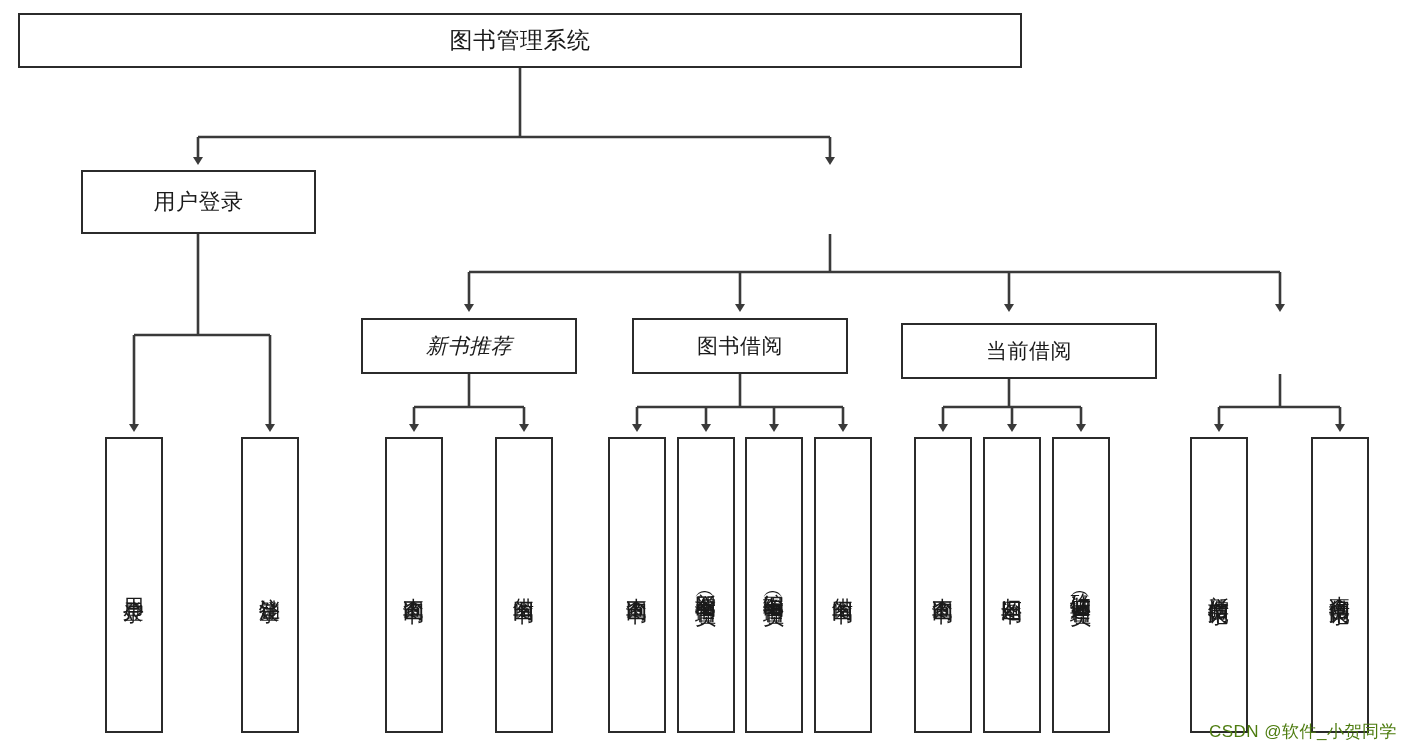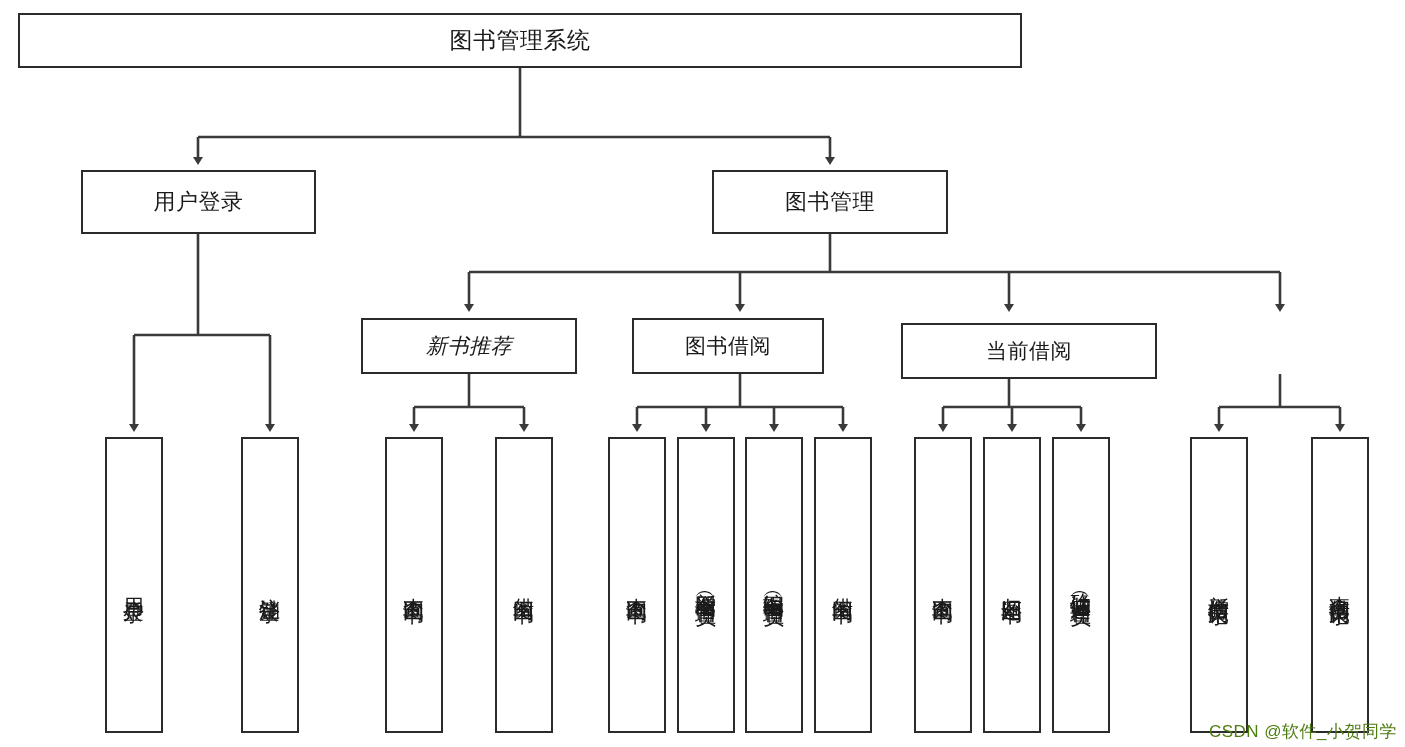--- a/index.html
+++ b/index.html
@@ -125,28 +125,25 @@
     </g>
   </svg>
 
   <div class="node root" style="left:18px; top:13px; width:1004px; height:55px;">
     <span class="node-label">图书管理系统</span>
   </div>
 
   <div class="node level2" style="left:81px; top:170px; width:235px; height:64px;">
     <span class="node-label">用户登录</span>
   </div>
-  <div class="node level2" style="left:712px; top:170px; width:236px; height:64px;">
-    <span class="node-label">图书管理</span>
-  </div>
 
   <div class="node level3" style="left:361px; top:318px; width:216px; height:56px;font-style:italic;">
     <span class="node-label">新书推荐</span>
   </div>
-  <div class="node level3" style="left:632px; top:318px; width:192px; height:56px;">
+  <div class="node level3" style="left:632px; top:318px; width:216px; height:56px;">
     <span class="node-label">图书借阅</span>
   </div>
   <div class="node level3" style="left:901px; top:323px; width:256px; height:56px;">
     <span class="node-label">当前借阅</span>
   </div>
 
   <div class="node leaf" style="left:105px; top:437px; width:58px; height:296px;">
     <span class="node-label">用户登录</span>
   </div>
   <div class="node leaf" style="left:241px; top:437px; width:58px; height:296px;">

